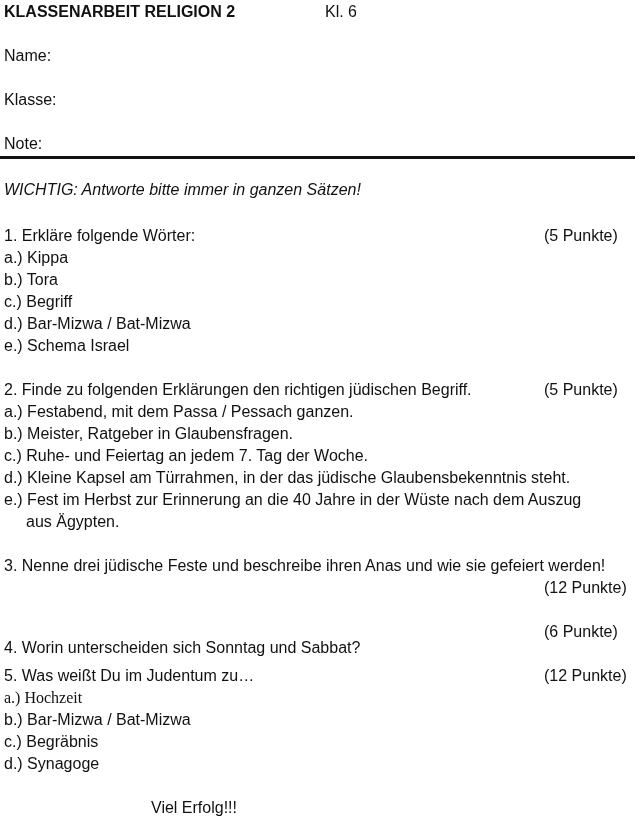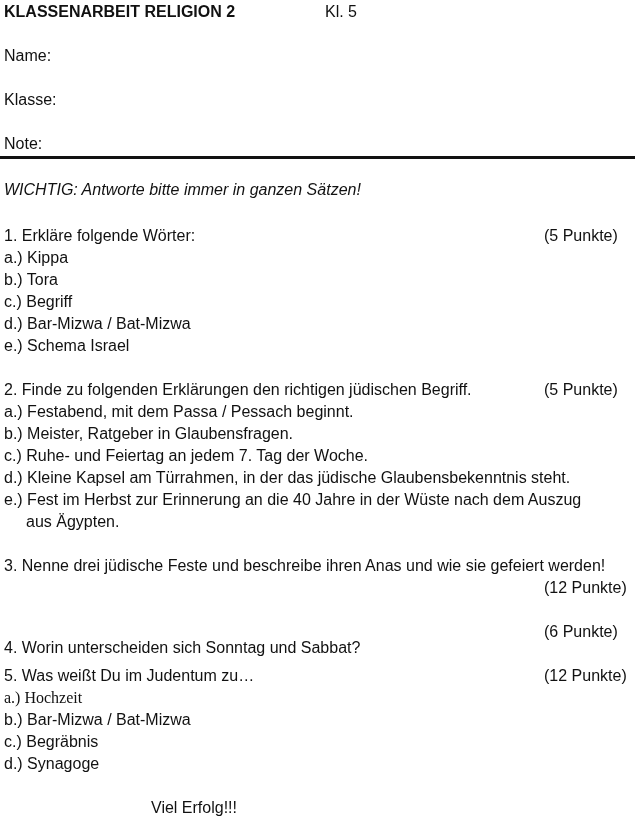--- a/index.html
+++ b/index.html
@@ -12,41 +12,41 @@
   .bold { font-weight: bold; }
   .italic { font-style: italic; }
   .pts { position: absolute; left: 544px; white-space: nowrap; }
   .rule { position: absolute; left: 0; top: 156px; width: 635px; height: 3px; background: #111111; }
   .indent { left: 26px; }
 </style>
 </head>
 <body>
 
 <div class="line bold" style="top:1px;">KLASSENARBEIT RELIGION 2</div>
-<div class="line" style="top:1px; left:325px;">Kl. 5</div>
+<div class="line" style="top:1px; left:325px;">Kl. 6</div>
 
 <div class="line" style="top:45px;">Name:</div>
 <div class="line" style="top:89px;">Klasse:</div>
 <div class="line" style="top:133px;">Note:</div>
 
 <div class="rule"></div>
 
 <div class="line italic" style="top:179px;">WICHTIG: Antworte bitte immer in ganzen Sätzen!</div>
 
 <div class="line" style="top:225px;">1. Erkläre folgende Wörter:</div>
 <div class="pts" style="top:225px;">(5 Punkte)</div>
 <div class="line" style="top:247px;">a.) Kippa</div>
 <div class="line" style="top:269px;">b.) Tora</div>
 <div class="line" style="top:291px;">c.) Begriff</div>
 <div class="line" style="top:313px;">d.) Bar-Mizwa / Bat-Mizwa</div>
 <div class="line" style="top:335px;">e.) Schema Israel</div>
 
 <div class="line" style="top:379px;">2. Finde zu folgenden Erklärungen den richtigen jüdischen Begriff.</div>
 <div class="pts" style="top:379px;">(5 Punkte)</div>
-<div class="line" style="top:401px;">a.) Festabend, mit dem Passa / Pessach beginnt.</div>
+<div class="line" style="top:401px;">a.) Festabend, mit dem Passa / Pessach ganzen.</div>
 <div class="line" style="top:423px;text-align:center;">b.) Meister, Ratgeber in Glaubensfragen.</div>
 <div class="line" style="top:445px;">c.) Ruhe- und Feiertag an jedem 7. Tag der Woche.</div>
 <div class="line" style="top:467px;">d.) Kleine Kapsel am Türrahmen, in der das jüdische Glaubensbekenntnis steht.</div>
 <div class="line" style="top:489px;">e.) Fest im Herbst zur Erinnerung an die 40 Jahre in der Wüste nach dem Auszug</div>
 <div class="line indent" style="top:511px;">aus Ägypten.</div>
 
 <div class="line" style="top:555px;">3. Nenne drei jüdische Feste und beschreibe ihren Anas und wie sie gefeiert werden!</div>
 <div class="pts" style="top:577px;">(12 Punkte)</div>
 
 <div class="line" style="top:637px;">4. Worin unterscheiden sich Sonntag und Sabbat?</div>

